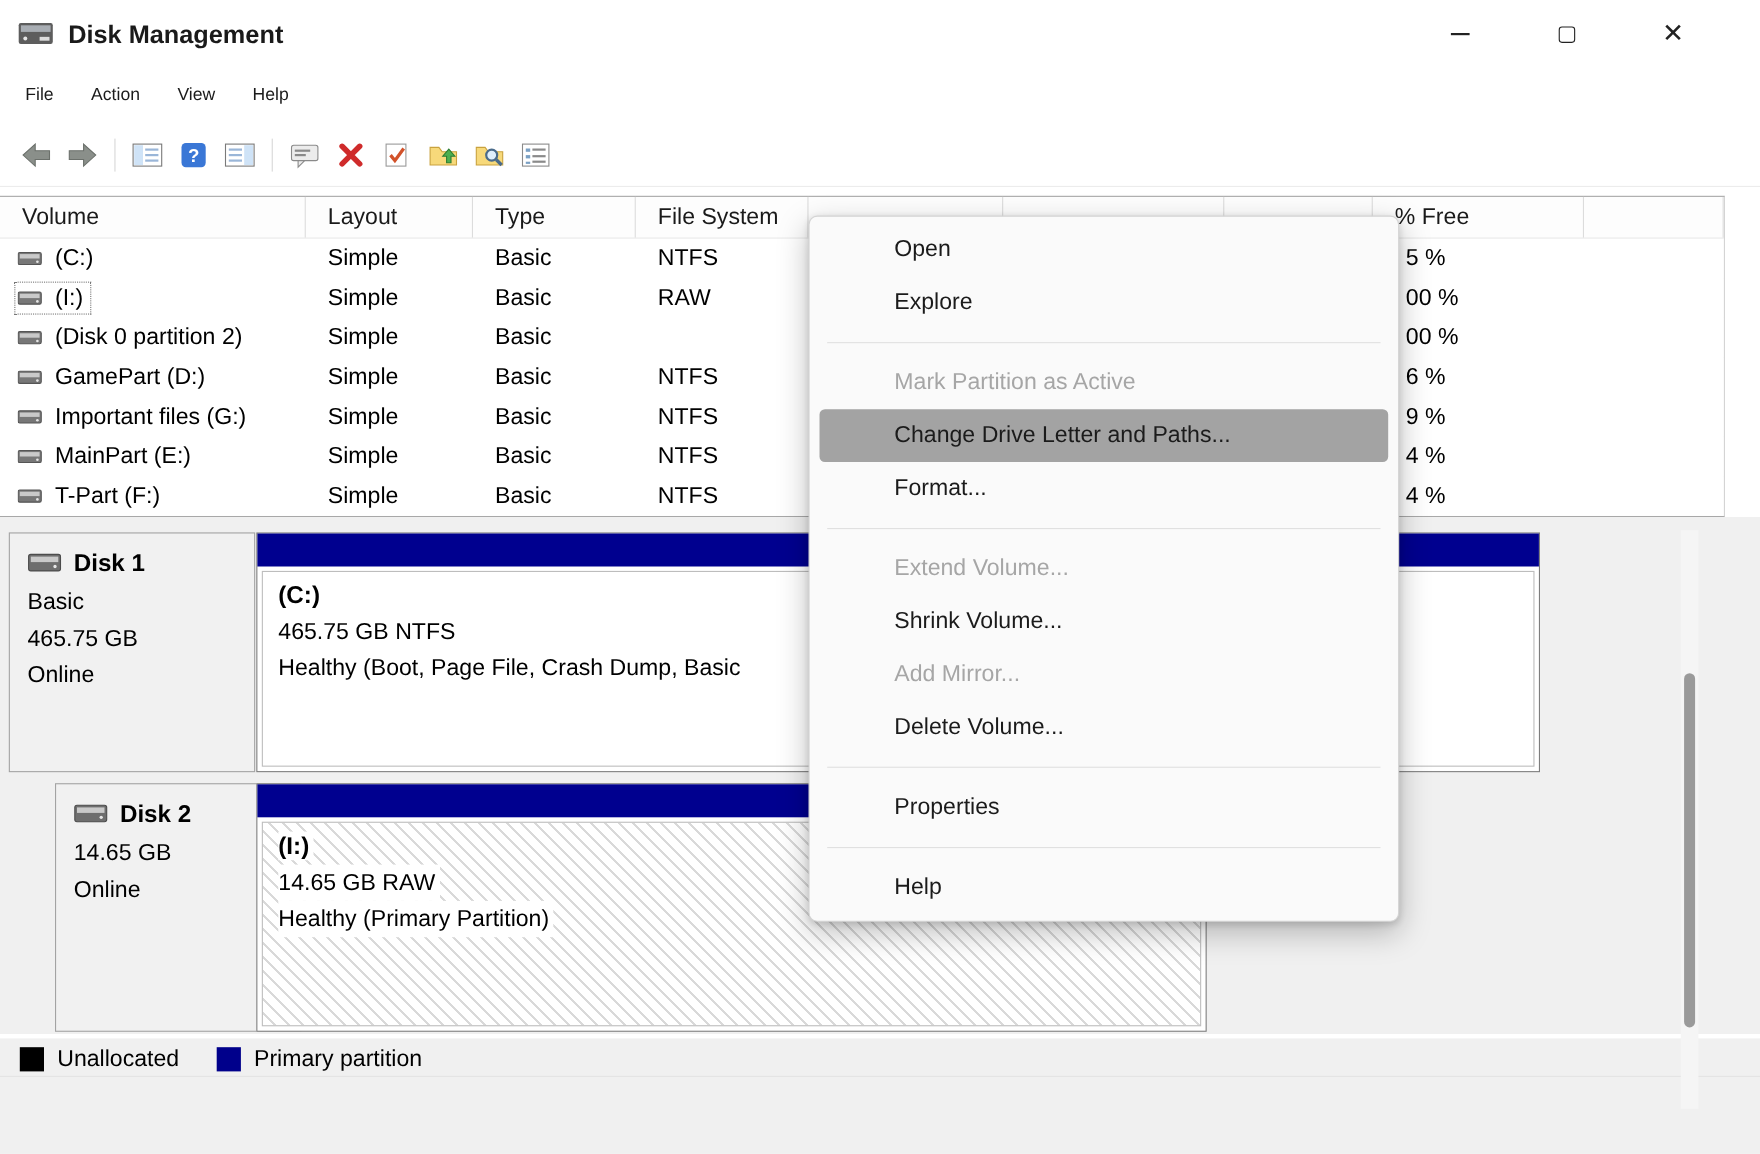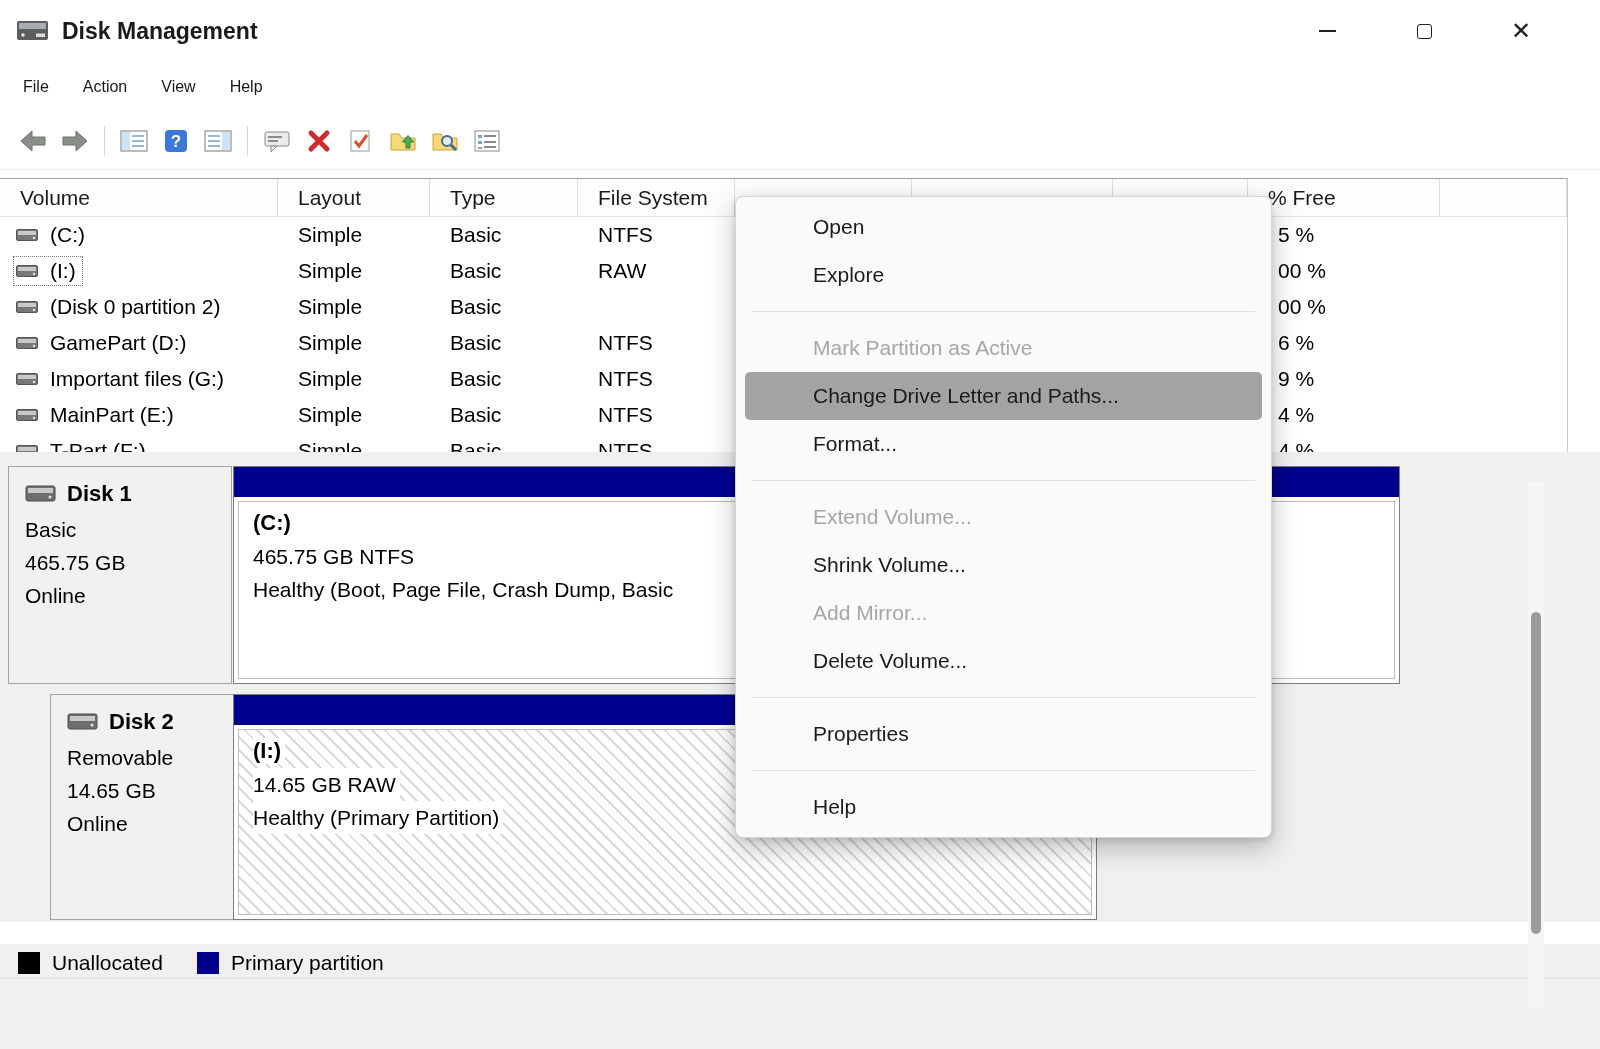--- a/index.html
+++ b/index.html
@@ -32,21 +32,21 @@
   .vt-hcell { display:flex; align-items:center; padding-left:20px; font-size:21px; color:#1a1a1a; border-right:1px solid #dcdcdc; }
   .vt-row { display:flex; height:36px; align-items:center; font-size:21px; color:#000; background:#fff; }
   .vt-cell { padding-left:20px; height:36px; display:flex; align-items:center; }
   .vt-cell.vol { padding-left:14px; }
   .vol-wrap { display:flex; align-items:center; gap:10px; padding:2px 6px 2px 2px; }
   .vol-wrap.focused { outline:1px dotted #777; }
   .c0{width:278px}.c1{width:152px}.c2{width:148px}.c3{width:157px}.c4{width:177px}.c5{width:201px}.c6{width:135px}.c7{width:192px}.c8{width:127px}
   .pctfree { padding-left:30px; }
 
   
-  .disk-area { position:absolute; top:452px; left:0; width:1600px; height:470px; background:#f0f0f0; }
+  .disk-area { position:absolute; top:470px; left:0; width:1600px; height:470px; background:#f0f0f0; }
   .disk-panel { position:absolute; left:8px; width:224px; background:#f1f1f1; border:1px solid #a3a3a3; padding:14px 0 0 16px; }
   .disk-title { display:flex; align-items:center; gap:10px; font-size:22px; font-weight:bold; color:#000; margin-bottom:6px; }
   .disk-line { font-size:21px; color:#000; line-height:33px; }
   .part-block { position:absolute; background:#ffffff; border:1px solid #7d7d7d; }
   .part-strip { position:absolute; top:0; left:0; right:0; height:30px; background:#00008f; }
   .part-inner { position:absolute; top:34px; left:4px; right:4px; bottom:4px; border:1px solid #bdbdbd; padding:8px 14px; background:#ffffff; overflow:hidden; }
   .part-inner.hatched { background-image:repeating-linear-gradient(45deg,#ffffff 0px,#ffffff 7px,#d9d9d9 7px,#d9d9d9 9px); }
   .part-title { font-size:22px; font-weight:bold; color:#000; margin-bottom:4px; }
   .part-line { font-size:21px; color:#000; line-height:33px; }
   .hatched .part-title, .hatched .part-line { display:table; background:#ffffff; padding:0 4px 0 0; }
@@ -374,21 +374,20 @@
 
     <div class="disk-panel" style="top:242px; height:226px;margin-left:42px;">
       <div class="disk-title">
         <svg width="32" height="22">
             <rect x="1" y="3" width="29" height="15" rx="2" fill="#6e6e6e" stroke="#4c4c4c"></rect>
             <rect x="3" y="5" width="25" height="5" fill="#c9c9c9"></rect>
             <circle cx="25" cy="14" r="1.5" fill="#e6e6e6"></circle>
           </svg>
         <span>Disk 2</span>
       </div>
-      <div class="disk-line">Removable</div>
       <div class="disk-line">14.65 GB</div>
       <div class="disk-line">Online</div>
     </div>
     <div class="part-block" style="top:242px; left:233px; width:864px; height:226px;">
       <div class="part-strip"></div>
       <div class="part-inner hatched">
         <div class="part-title">(I:)</div>
         <div class="part-line">14.65 GB RAW</div>
         <div class="part-line">Healthy (Primary Partition)</div>
       </div>

